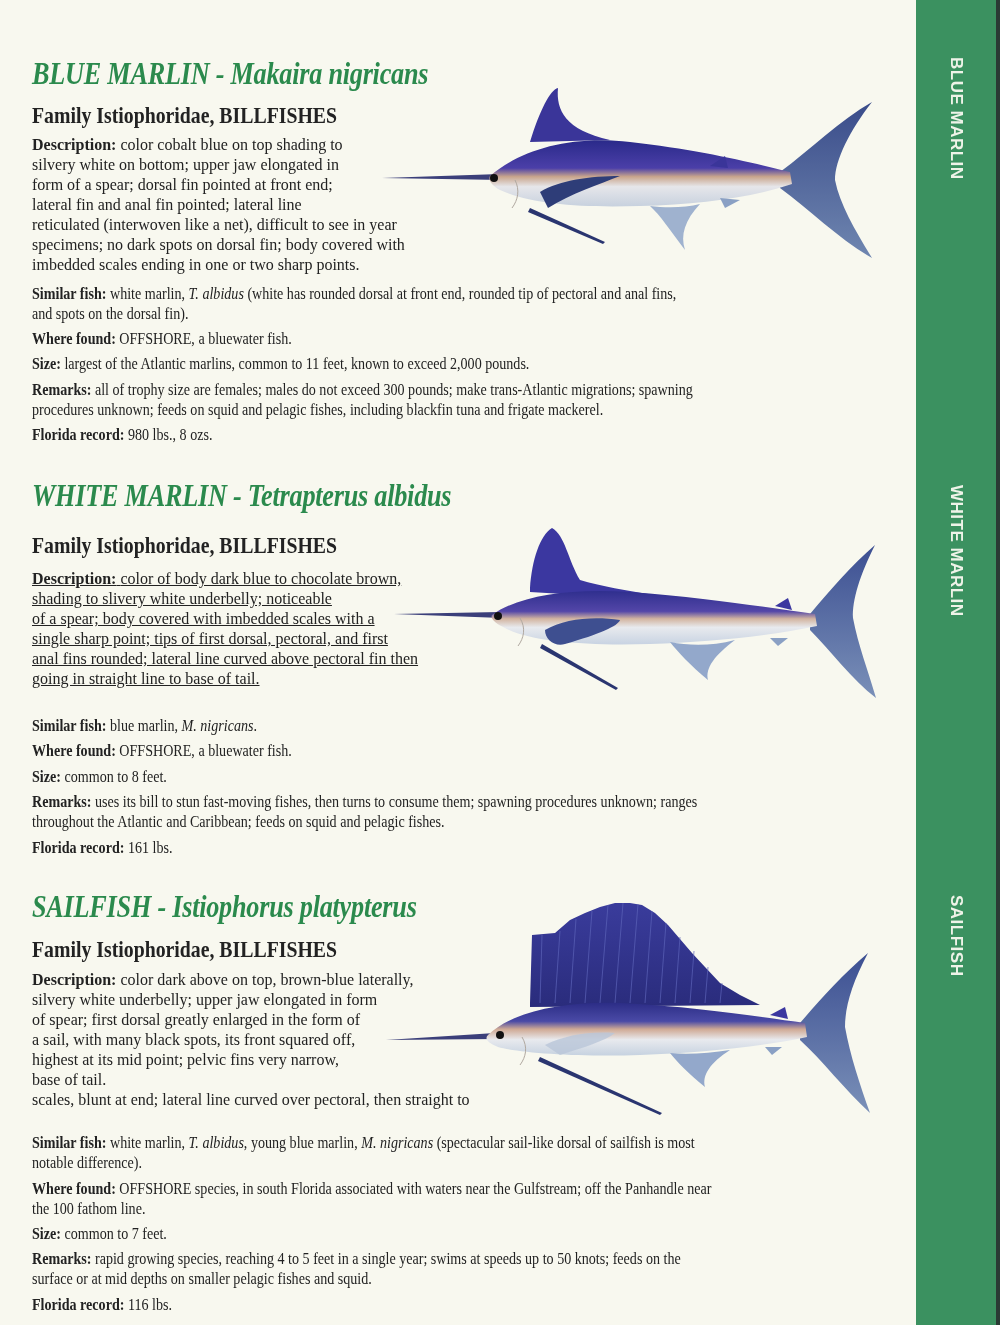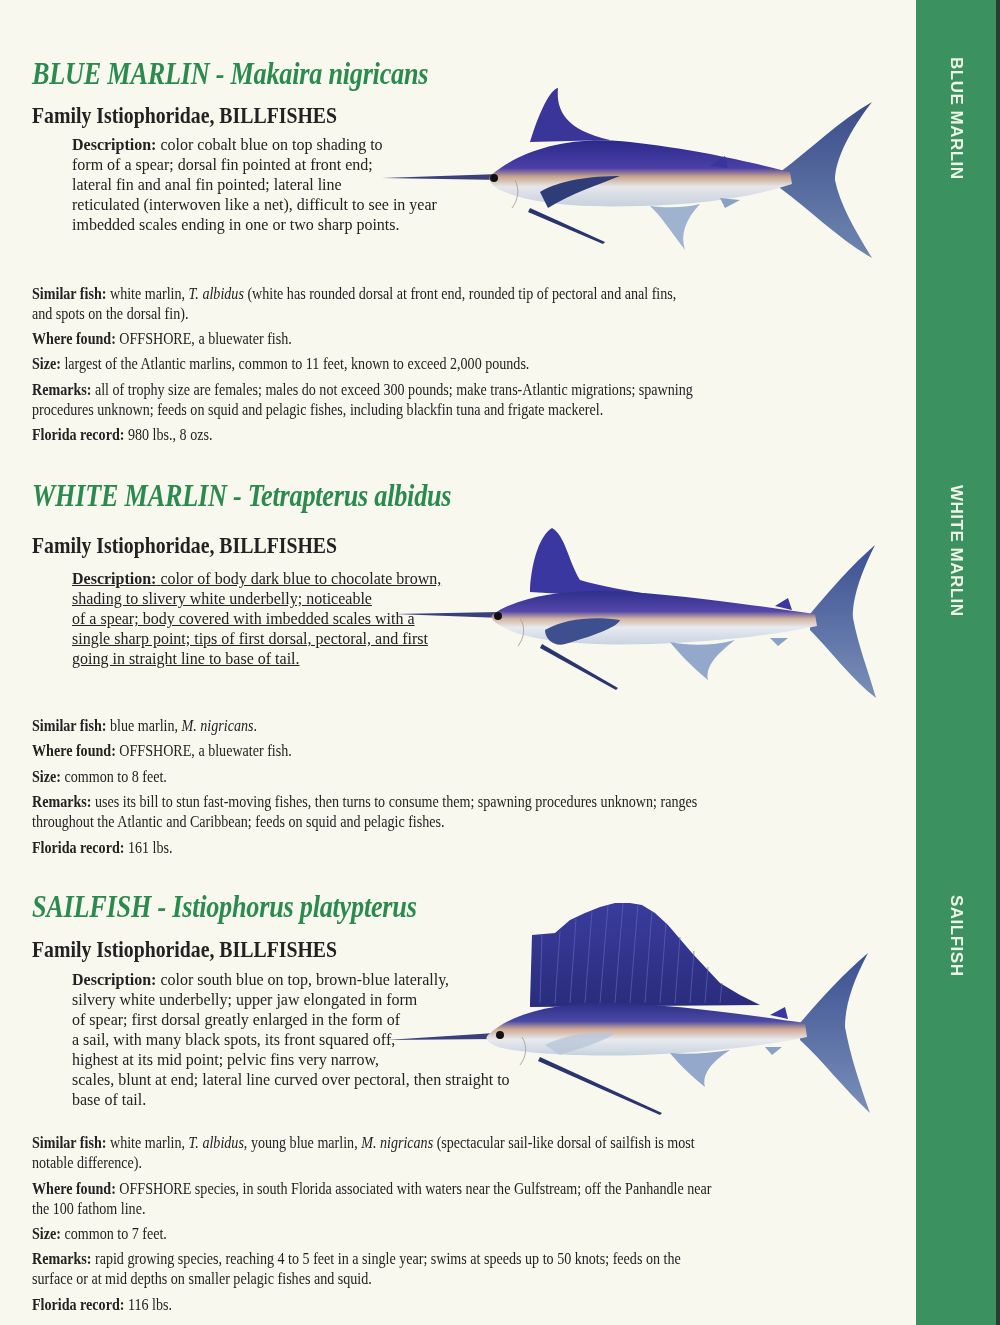--- a/index.html
+++ b/index.html
@@ -78,21 +78,20 @@
     .desc {
       position: absolute;
       left: 0;
       font-size: 16px;
       line-height: 20px;
       color: #222;
     }
     .desc .line {
       display: block;
       white-space: nowrap;
-      margin-left: 40px;
     }
     .field {
       position: absolute;
       left: 0;
       font-size: 16px;
       line-height: 20px;
       color: #222;
       transform-origin: left top;
       transform: scaleX(0.88);
       width: 955px;
@@ -117,23 +116,25 @@
 </div>
 <div class="side-label" style="top:895px;">
   <span>SAILFISH</span>
 </div>
 
 <div class="section" style="top:0;">
   <div class="species-title" style="top:55px;">BLUE MARLIN - Makaira nigricans</div>
   <div class="family" style="top:103px;">Family Istiophoridae, BILLFISHES</div>
   <div class="desc" style="top:135px;">
     <span class="line"><b>Description:</b> <span>color cobalt blue on top shading to</span></span>
+    <span class="line">silvery white on bottom; upper jaw elongated in</span>
     <span class="line">form of a spear; dorsal fin pointed at front end;</span>
     <span class="line">lateral fin and anal fin pointed; lateral line</span>
     <span class="line">reticulated (interwoven like a net), difficult to see in year</span>
+    <span class="line">specimens; no dark spots on dorsal fin; body covered with</span>
     <span class="line">imbedded scales ending in one or two sharp points.</span>
   </div>
   <div class="field" style="top:284px;">
     <span class="line"><b>Similar fish:</b> <span>white marlin,</span> <i>T. albidus</i> <span>(white has rounded dorsal at front end, rounded tip of pectoral and anal fins,</span></span>
     <span class="line">and spots on the dorsal fin).</span>
   </div>
   <div class="field" style="top:329px;">
     <span class="line"><b>Where found:</b> <span>OFFSHORE, a bluewater fish.</span></span>
   </div>
   <div class="field" style="top:354px;">
@@ -186,20 +187,21 @@
 </svg>
 
 <div class="section" style="top:0;">
   <div class="species-title" style="top:477px;">WHITE MARLIN - Tetrapterus albidus</div>
   <div class="family" style="top:533px;">Family Istiophoridae, BILLFISHES</div>
   <div class="desc" style="top:569px;text-decoration:underline;">
     <span class="line"><b>Description:</b> <span>color of body dark blue to chocolate brown,</span></span>
     <span class="line">shading to slivery white underbelly; noticeable</span>
     <span class="line">of a spear; body covered with imbedded scales with a</span>
     <span class="line">single sharp point; tips of first dorsal, pectoral, and first</span>
+    <span class="line">anal fins rounded; lateral line curved above pectoral fin then</span>
     <span class="line">going in straight line to base of tail.</span>
   </div>
   <div class="field" style="top:716px;">
     <span class="line"><b>Similar fish:</b> <span>blue marlin,</span> <i>M. nigricans</i><span>.</span></span>
   </div>
   <div class="field" style="top:741px;">
     <span class="line"><b>Where found:</b> <span>OFFSHORE, a bluewater fish.</span></span>
   </div>
   <div class="field" style="top:767px;">
     <span class="line"><b>Size:</b> <span>common to 8 feet.</span></span>
@@ -242,27 +244,27 @@
   <path d="M280,122 C300,126 322,126 345,120 C325,135 315,148 318,160 C300,145 288,132 280,122 Z" fill="#93a8cb"></path>
   <path d="M152,124 L228,168 L226,170 L150,128 Z" fill="#2a3570"></path>
   <circle cx="108" cy="96" r="4" fill="#111"></circle>
   <path d="M130,98 C136,108 134,118 128,126" stroke="#b0a8a0" stroke-width="1" fill="none"></path>
 </svg>
 
 <div class="section" style="top:0;">
   <div class="species-title" style="top:888px;">SAILFISH - Istiophorus platypterus</div>
   <div class="family" style="top:937px;">Family Istiophoridae, BILLFISHES</div>
   <div class="desc" style="top:970px;">
-    <span class="line"><b>Description:</b> <span>color south blue on top, brown-blue laterally,</span></span>
+    <span class="line"><b>Description:</b> <span>color dark above on top, brown-blue laterally,</span></span>
     <span class="line">silvery white underbelly; upper jaw elongated in form</span>
     <span class="line">of spear; first dorsal greatly enlarged in the form of</span>
     <span class="line">a sail, with many black spots, its front squared off,</span>
     <span class="line">highest at its mid point; pelvic fins very narrow,</span>
+    <span class="line">base of tail.</span>
     <span class="line">scales, blunt at end; lateral line curved over pectoral, then straight to</span>
-    <span class="line">base of tail.</span>
   </div>
   <div class="field" style="top:1133px;">
     <span class="line"><b>Similar fish:</b> <span>white marlin,</span> <i>T. albidus</i><span>, young blue marlin,</span> <i>M. nigricans</i> <span>(spectacular sail-like dorsal of sailfish is most</span></span>
     <span class="line">notable difference).</span>
   </div>
   <div class="field" style="top:1179px;">
     <span class="line"><b>Where found:</b> <span>OFFSHORE species, in south Florida associated with waters near the Gulfstream; off the Panhandle near</span></span>
     <span class="line">the 100 fathom line.</span>
   </div>
   <div class="field" style="top:1224px;">

